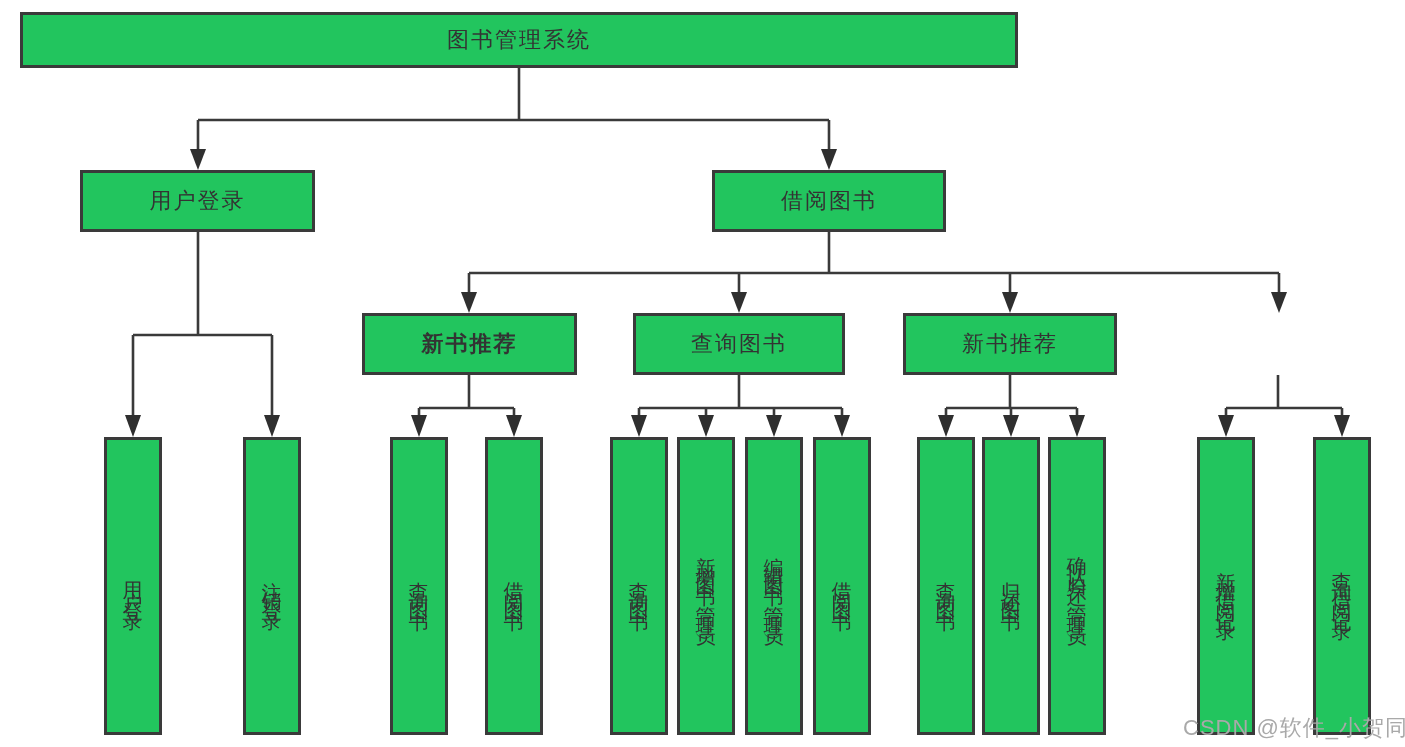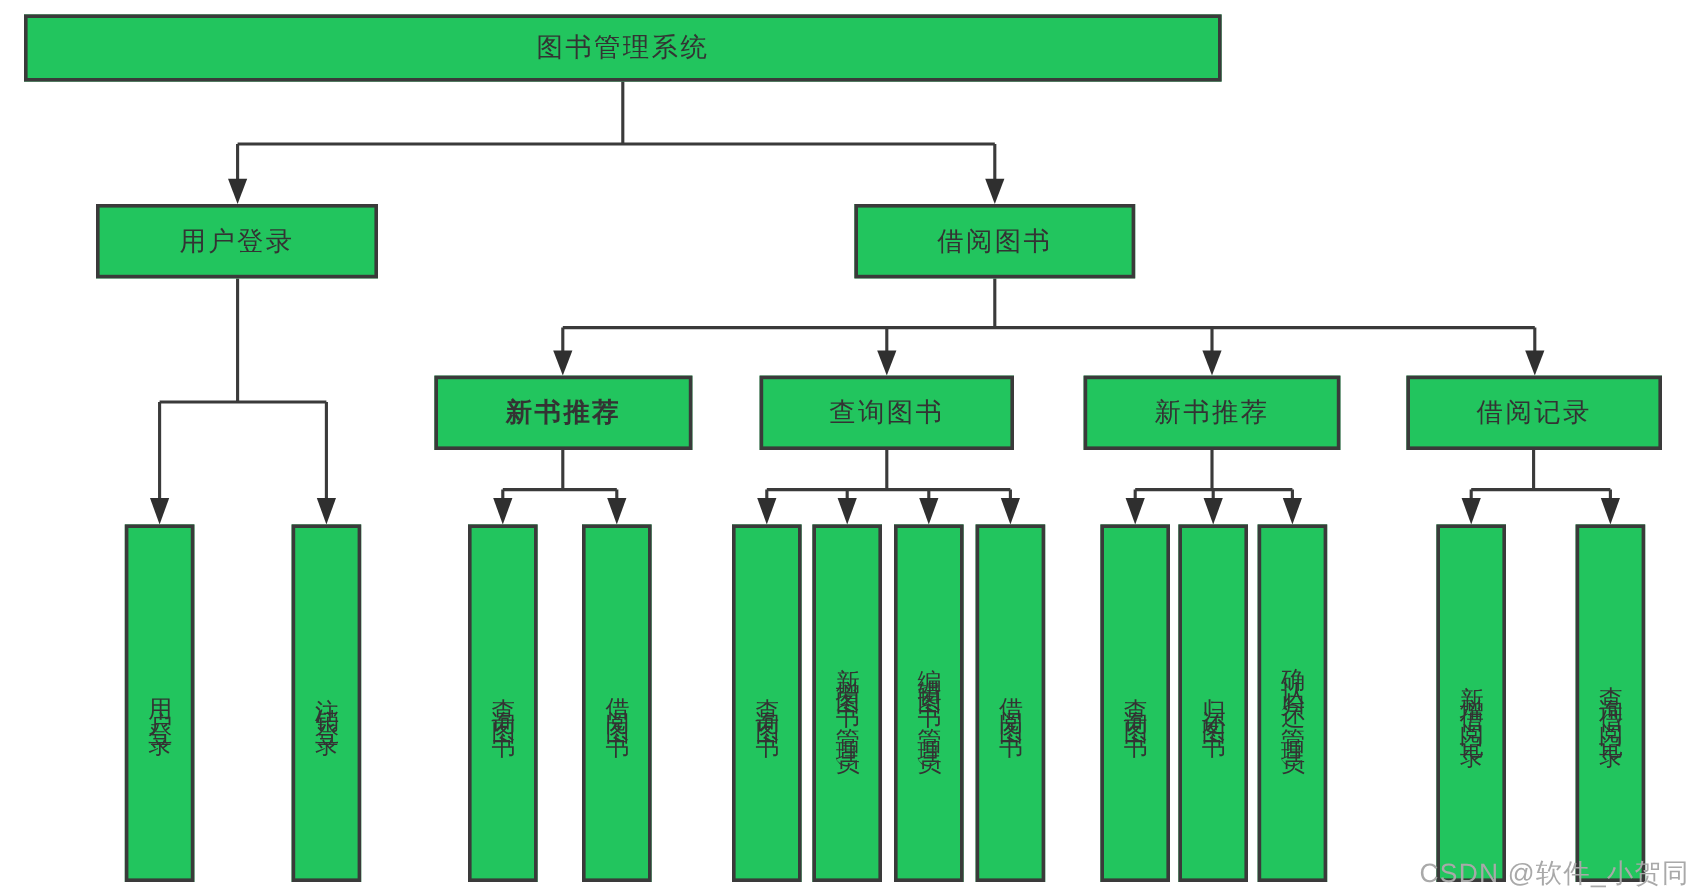--- a/index.html
+++ b/index.html
@@ -117,21 +117,20 @@
   </svg>
 
   <div class="box" style="left:20px; top:12px; width:998px; height:56px;">图书管理系统</div>
 
   <div class="box" style="left:80px; top:170px; width:235px; height:62px;">用户登录</div>
   <div class="box" style="left:712px; top:170px; width:234px; height:62px;">借阅图书</div>
 
   <div class="box" style="left:362px; top:313px; width:215px; height:62px;font-weight:bold;">新书推荐</div>
   <div class="box" style="left:633px; top:313px; width:212px; height:62px;">查询图书</div>
   <div class="box" style="left:903px; top:313px; width:214px; height:62px;">新书推荐</div>
-  <div class="box" style="left:1172px; top:313px; width:213px; height:62px;">借阅记录</div>
 
   <div class="box leaf" style="left:104px; top:437px; width:58px; height:298px;">
     <span class="vtext">用户登录</span>
   </div>
   <div class="box leaf" style="left:243px; top:437px; width:58px; height:298px;">
     <span class="vtext">注销登录</span>
   </div>
 
   <div class="box leaf" style="left:390px; top:437px; width:58px; height:298px;">
     <span class="vtext">查询图书</span>

